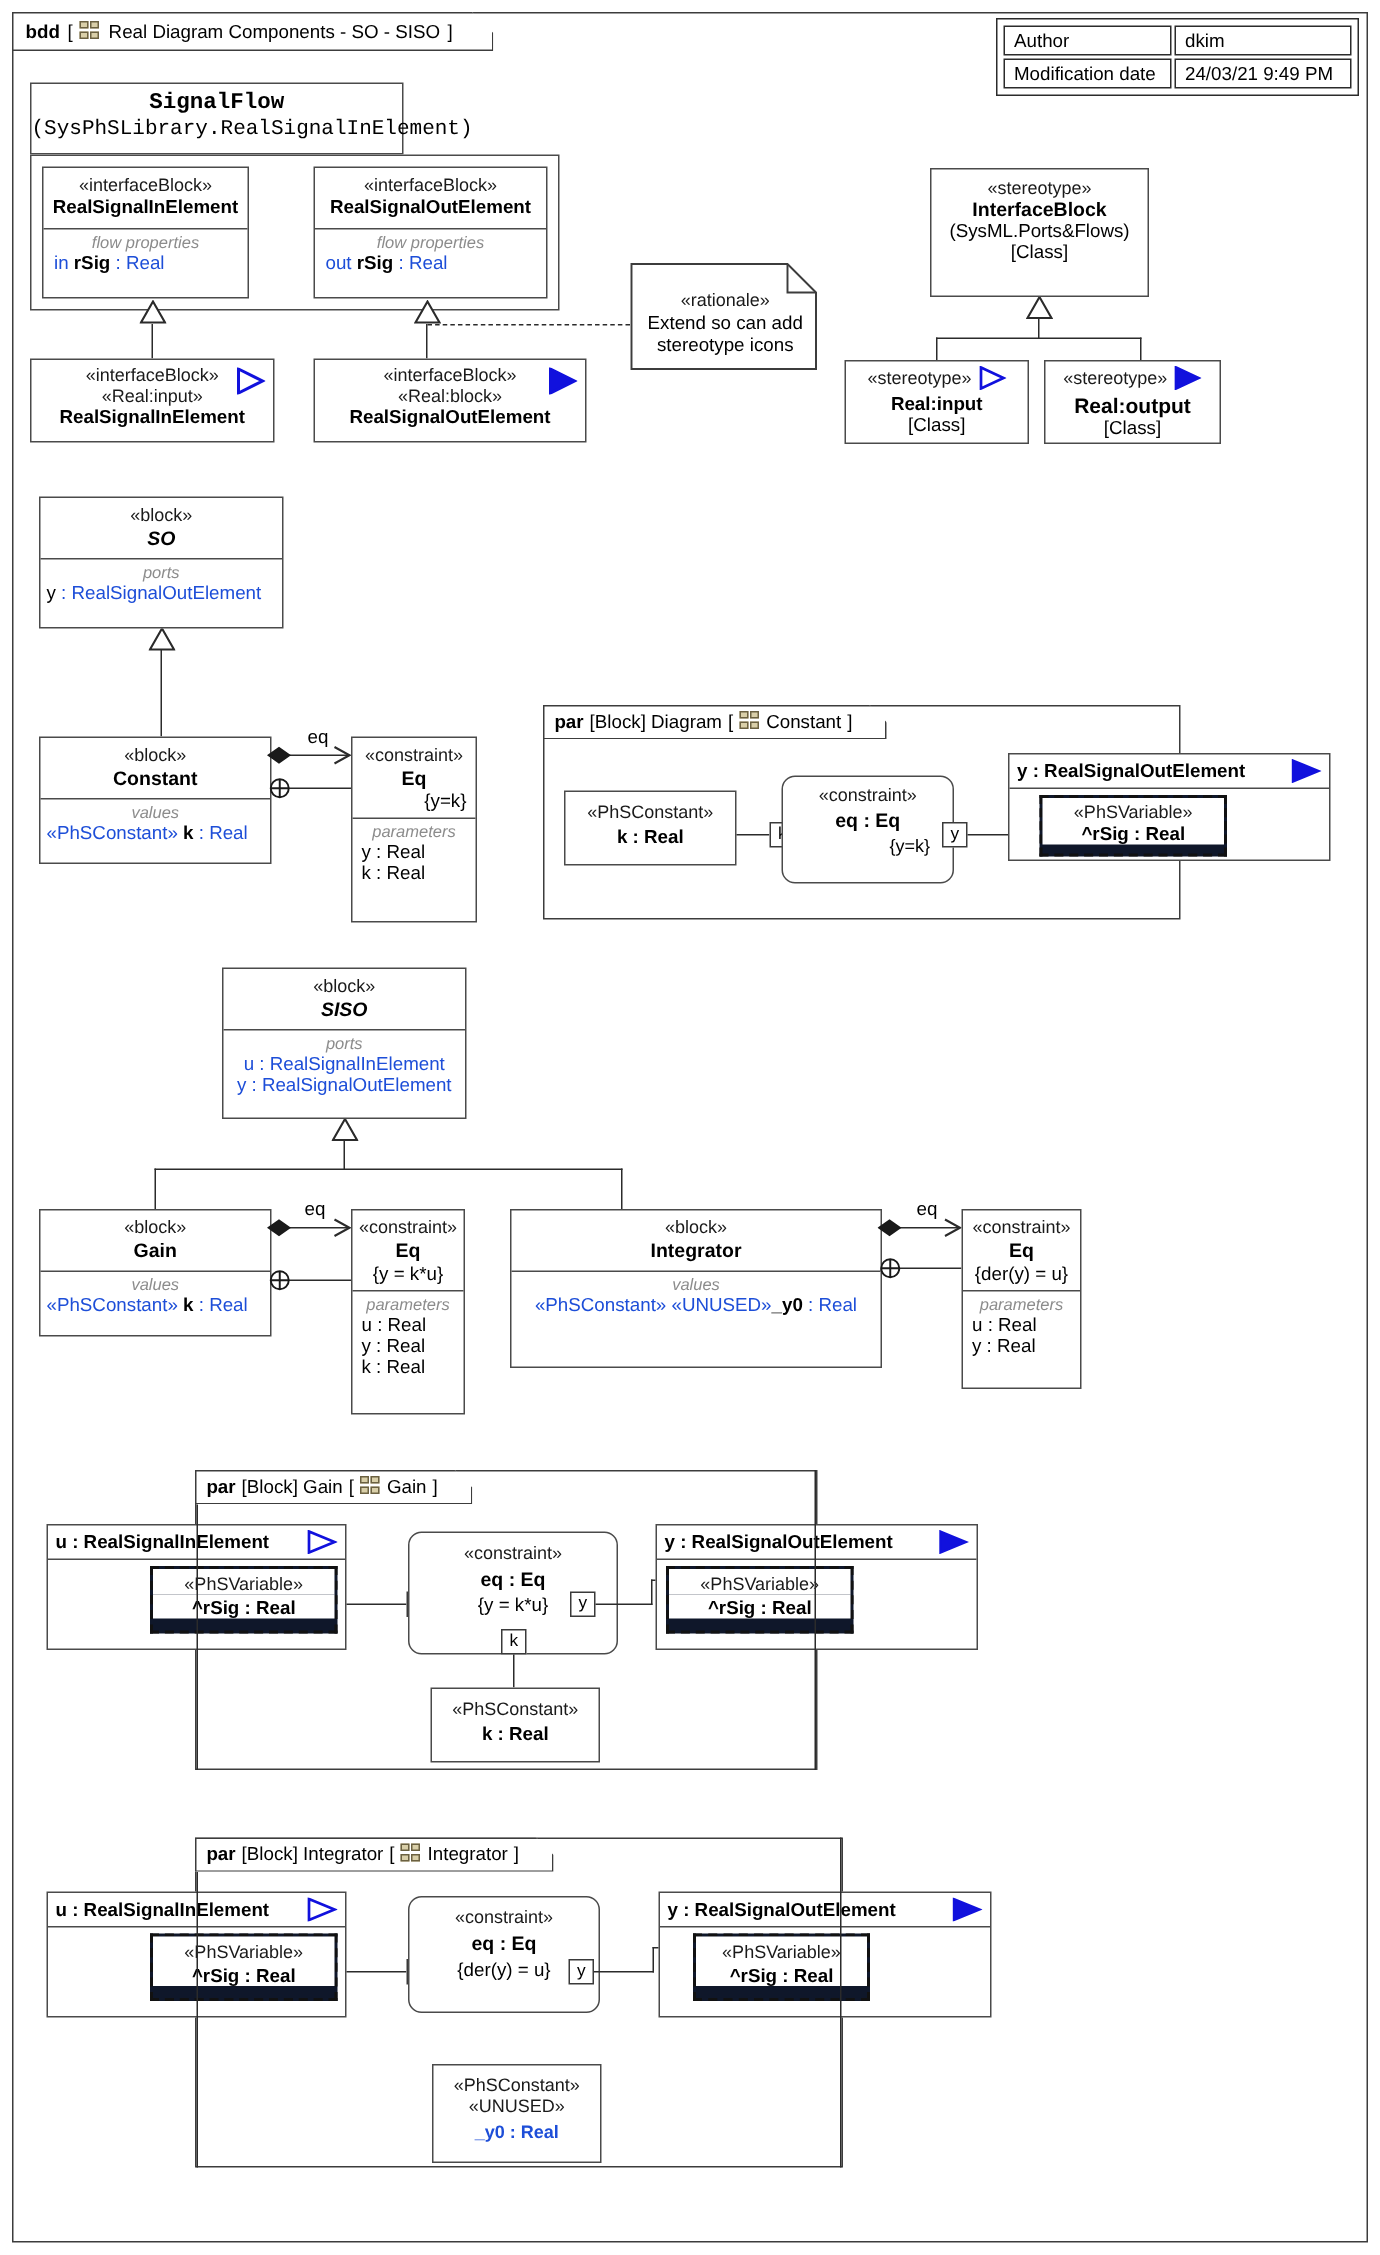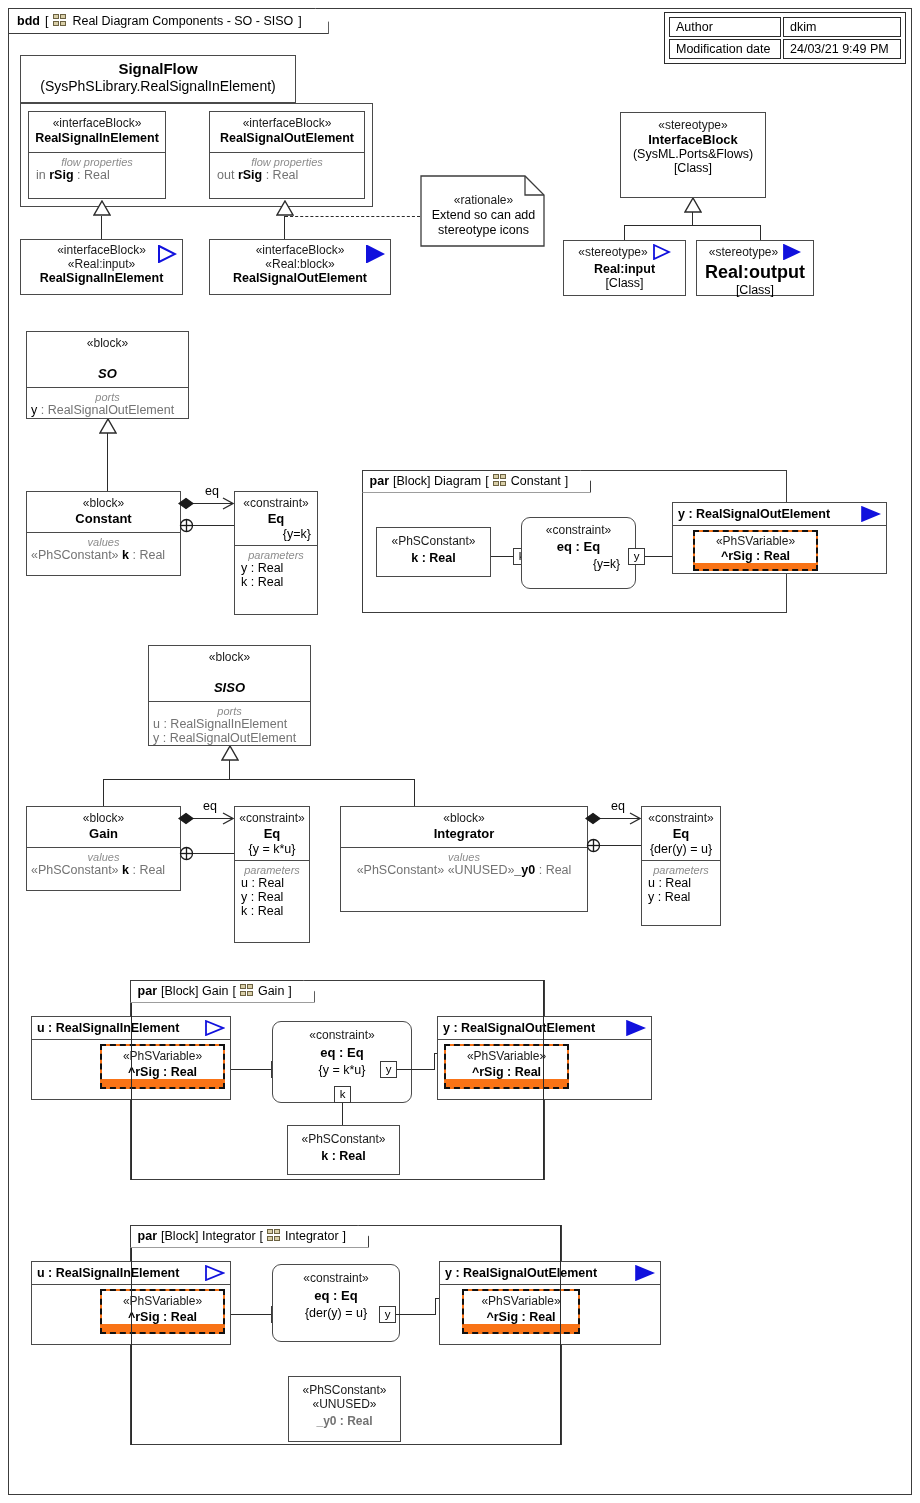--- a/index.html
+++ b/index.html
@@ -31,33 +31,33 @@
 
   
   .bdd-icon { width:14px; height:14px; position:relative; display:inline-block; vertical-align:middle; }
   .bdd-icon i { position:absolute; background:#d9cfa8; border:1px solid #6b6141; display:block; }
 
   
   .box { position:absolute; background:#fff; border:1.2px solid #4a4a4a; }
   .ctr { text-align:center; }
   .stereo { color:#1a1a1a; font-size:12px; }
   .bold { font-weight:bold; }
-  .ital { font-style:italic;margin-top:15px; }
-  .gray { color:#737373; }
+  .ital { font-style:italic; }
+  .gray { color:#1d4ed8;text-align:center; }
   .sect-lbl { color:#8c8c8c; font-style:italic; font-size:11px; text-align:center; }
 
   .blockbox { position:absolute; background:#fff; border:1.2px solid #4a4a4a; }
   .blockbox .hdr { padding:4px 4px 5px; text-align:center; line-height:1.25; }
   .blockbox .sep { border-top:1.2px solid #4a4a4a; }
   .blockbox .body { padding:3px 4px 5px; }
 
   .rounded { border-radius:9px; }
 
   
-  .dashbox { position:absolute; border:2px dashed #111; background:#f97316; }
+  .dashbox { position:absolute; border:2px dashed #111; background:#0f172a; }
 
   
   .port {
     position:absolute; background:#fff; border:1.1px solid #3a3a3a;
     font-size:11.5px; text-align:center; line-height:15px;
     width:17px; height:17px;
   }
 
   
   .ln { position:absolute; background:#2b2b2b; }
@@ -115,21 +115,21 @@
       <td class="v">dkim</td>
     </tr>
     <tr>
       <td class="k">Modification date</td>
       <td class="v">24/03/21 9:49 PM</td>
     </tr>
   </tbody>
     </table>
 </div>
 
-<div class="box" style="left:20px;top:55px;width:276px;height:48px;">
+<div class="box" style="left:20px;top:55px;width:249px;height:48px;font-family:Liberation Mono, monospace;">
   <div class="ctr bold" style="font-size:15px;padding-top:4px;">SignalFlow</div>
   <div class="ctr" style="font-size:14px;padding-top:1px;">(SysPhSLibrary.RealSignalInElement)</div>
 </div>
 <div class="box" style="left:20px;top:103px;width:353px;height:104px;"></div>
 
 <div class="blockbox" style="left:28px;top:111px;width:138px;height:88px;">
   <div class="hdr">
     <div class="stereo">«interfaceBlock»</div>
     <div class="bold" style="font-size:12.5px">RealSignalInElement</div>
   </div>
@@ -225,21 +225,21 @@
   <div class="ctr" style="font-size:12.5px">[Class]</div>
 </div>
 
 <div class="box" style="left:696px;top:240px;width:118px;height:56px;">
   <div style="display:flex;align-items:center;justify-content:center;gap:4px;padding-top:3px">
     <span class="stereo">«stereotype»</span>
     <svg width="19" height="16">
       <polygon points="2,1 17,8 2,15" fill="#1111dd" stroke="#1111dd" stroke-width="1.8"></polygon>
     </svg>
   </div>
-  <div class="ctr bold" style="font-size:18px;padding-top:2px">Real:output</div>
+  <div class="ctr bold" style="font-size:14px;padding-top:2px">Real:output</div>
   <div class="ctr" style="font-size:12.5px">[Class]</div>
 </div>
 
 <div class="blockbox" style="left:26px;top:331px;width:163px;height:88px;">
   <div class="hdr">
     <div class="stereo">«block»</div>
     <div class="bold ital" style="font-size:13px">SO</div>
   </div>
   <div class="sep"></div>
   <div class="body">

